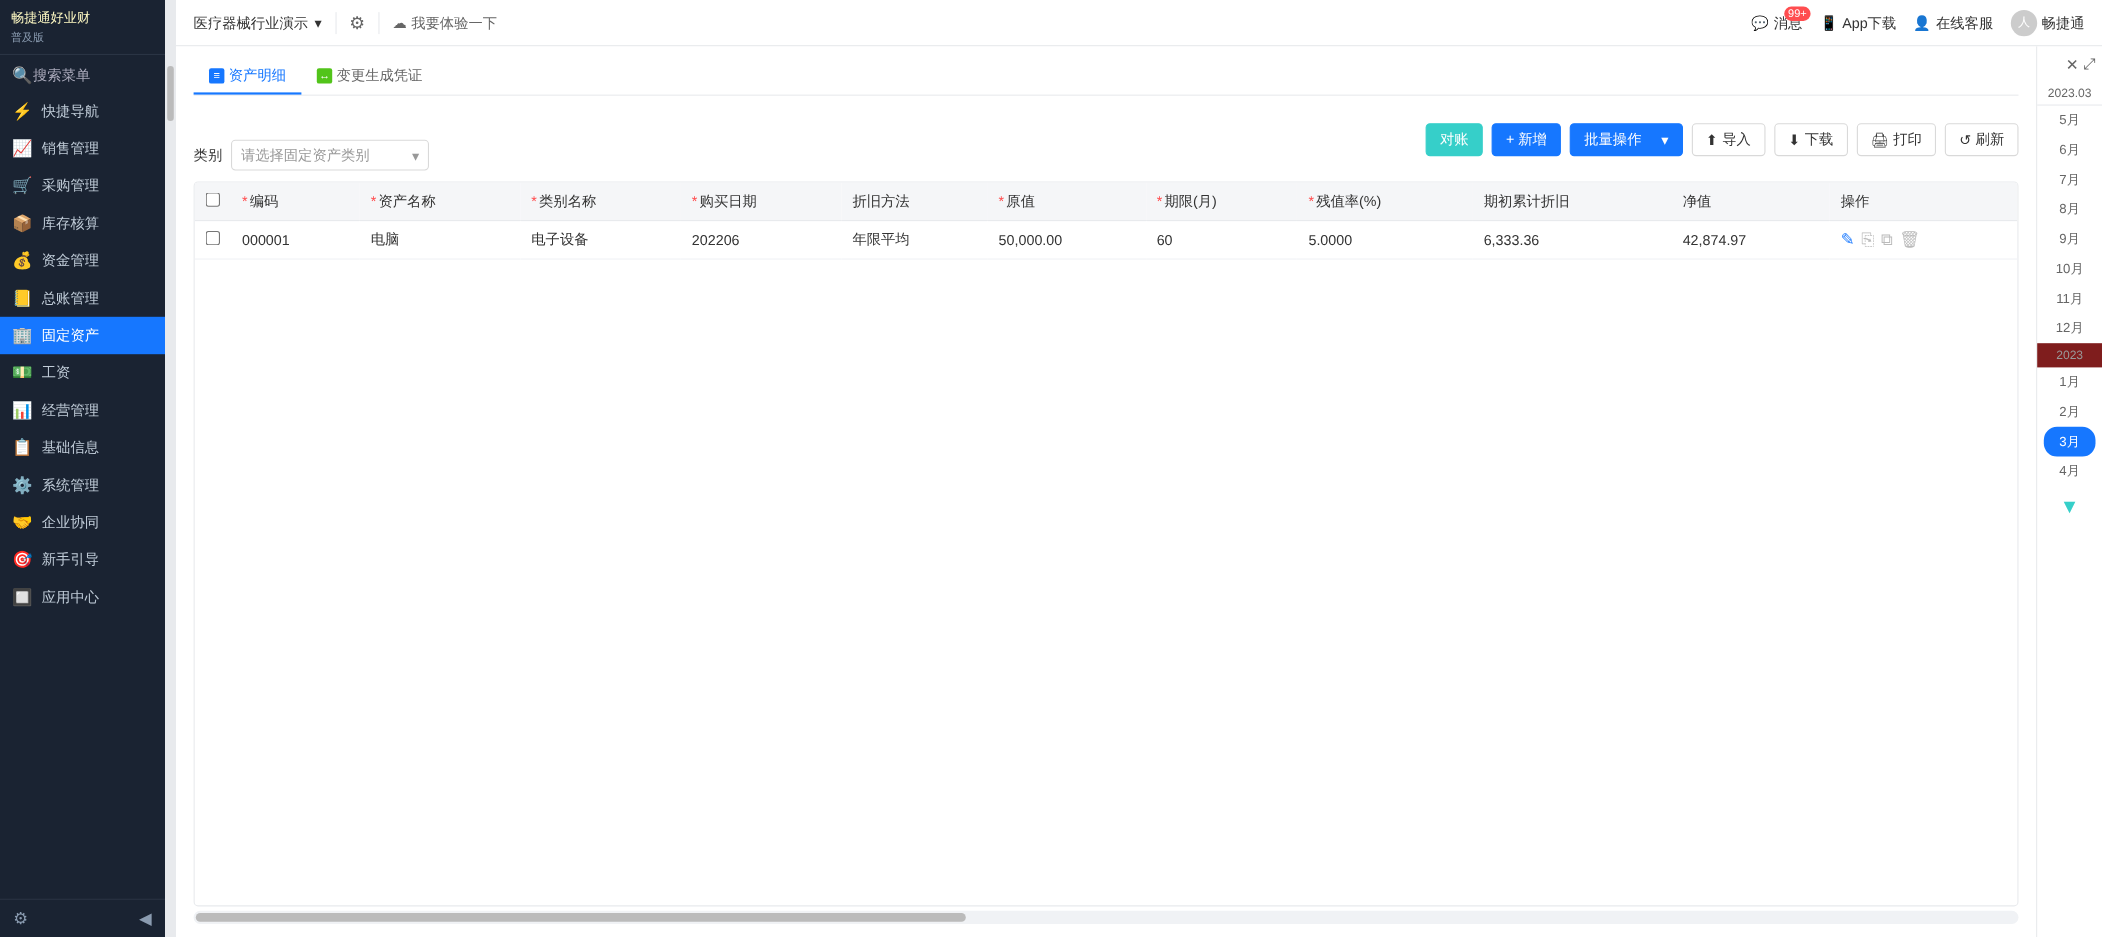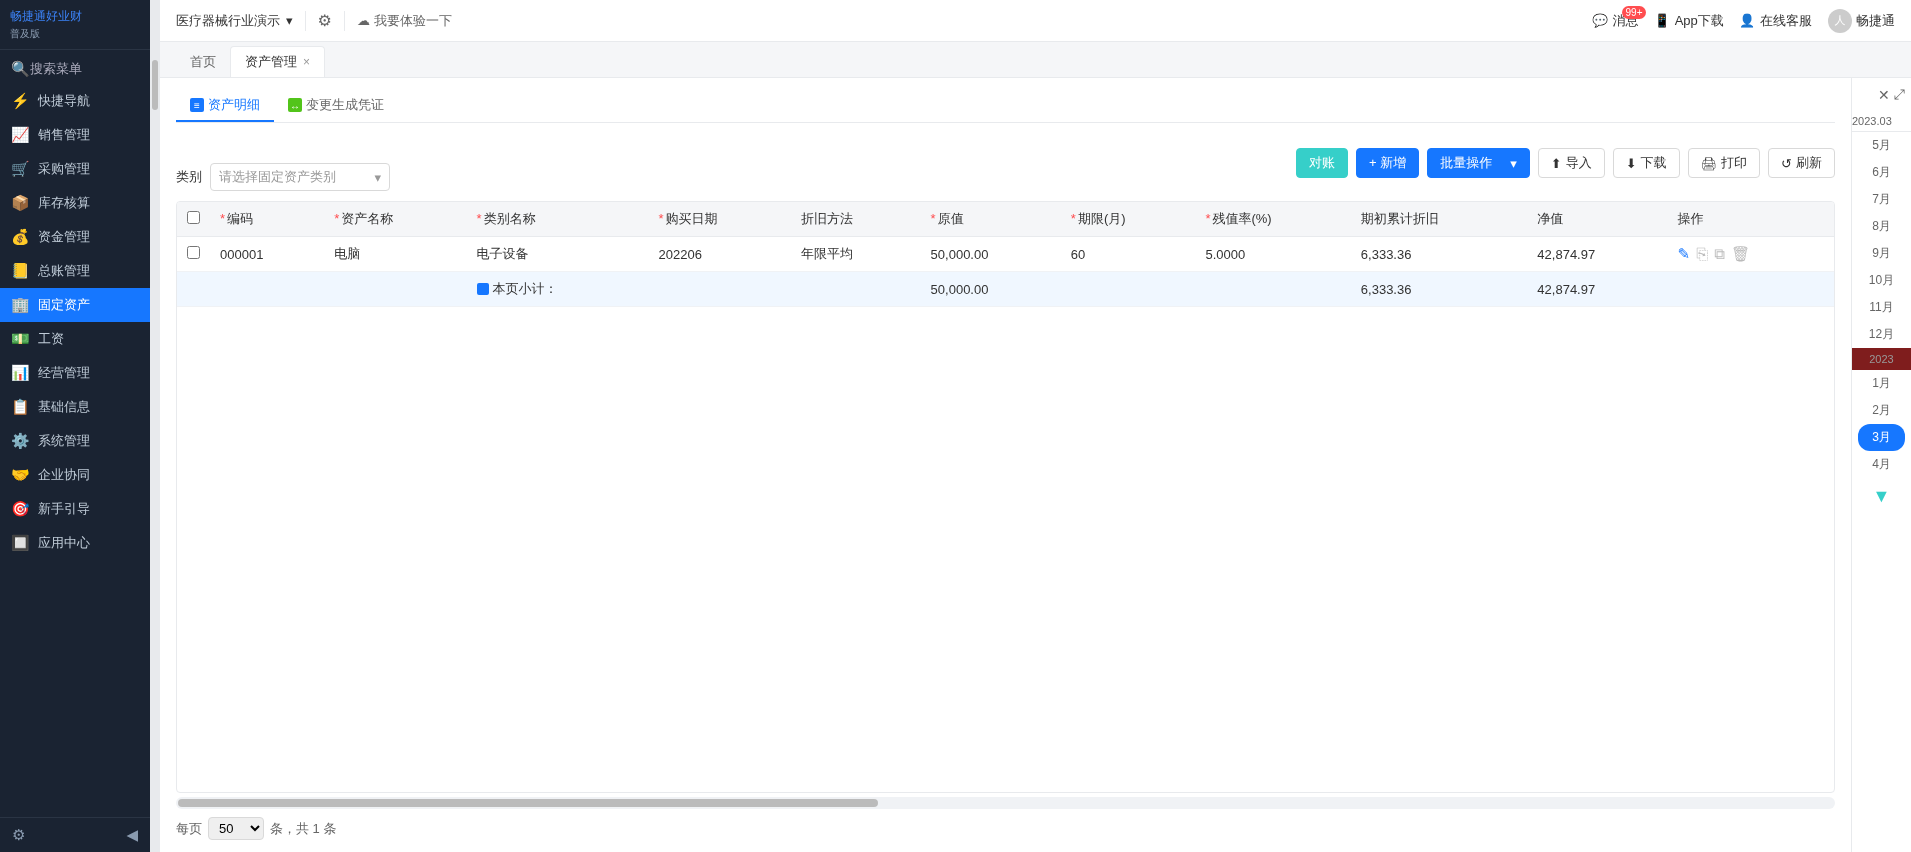--- a/index.html
+++ b/index.html
@@ -16,21 +16,21 @@
     }
     .sidebar-header {
       background: #1a2332;
       padding: 8px 10px;
       display: flex;
       align-items: center;
       border-bottom: 1px solid #2a3444;
       min-height: 50px;
     }
     .sidebar-logo-text {
-      color: #3b82f6;
+      color: #fef9c3;
       font-size: 12px;
       line-height: 1.4;
     }
     .sidebar-edition {
       color: #8a9bb0;
       font-size: 10px;
       margin-top: 2px;
     }
     .sidebar-nav {
       flex: 1;
@@ -369,21 +369,21 @@
       display: flex;
       align-items: center;
       justify-content: flex-end;
       padding: 0 6px;
       gap: 4px;
       margin-bottom: 8px;
     }
     .right-panel-year {
       font-size: 11px;
       color: #666;
-      text-align: left;
+      text-align: center;
       padding: 4px 0;
       border-bottom: 1px solid #e8eaed;
       width: 100%;
     }
     .month-item {
       width: 100%;
       padding: 5px 0;
       text-align: center;
       font-size: 12px;
       color: #666;
@@ -536,29 +536,20 @@
         <span>👤</span>
         <span>在线客服</span>
       </div>
       <div class="topbar-user">
         <div class="user-avatar">人</div>
         <span>畅捷通</span>
       </div>
     </div>
   </div>
 
-  <div class="tab-bar">
-    <div class="tab-home">
-      <span>首页</span>
-    </div>
-    <div class="tab-active">
-      <span>资产管理</span>
-      <span class="tab-close">×</span>
-    </div>
-  </div>
 
   <div class="content">
     <div class="content-main">
 
       <div class="sub-tabs">
         <div class="sub-tab active">
           <div class="sub-tab-icon">≡</div>
           <span>资产明细</span>
         </div>
         <div class="sub-tab">
@@ -644,56 +635,28 @@
               <td>42,874.97</td>
               <td>
                 <div class="action-btns">
                   <span class="action-icon">✎</span>
                   <span class="action-icon-gray">⎘</span>
                   <span class="action-icon-gray">⧉</span>
                   <span class="action-icon-gray">🗑</span>
                 </div>
               </td>
             </tr>
-            <tr class="subtotal-row">
-              <td></td>
-              <td></td>
-              <td></td>
-              <td>
-                <span style="display:inline-flex; align-items:center; gap:4px;">
-                  <span style="width:12px; height:12px; background:#1677ff; border-radius:2px; display:inline-block;"></span>
-                  <span>本页小计：</span>
-                </span>
-              </td>
-              <td></td>
-              <td></td>
-              <td>50,000.00</td>
-              <td></td>
-              <td></td>
-              <td>6,333.36</td>
-              <td>42,874.97</td>
-              <td></td>
-            </tr>
           </tbody>
         </table>
       </div>
 
       <div class="h-scroll-area">
         <div class="h-scroll-thumb"></div>
       </div>
 
-      <div class="table-footer">
-        <span>每页</span>
-        <select class="page-select">
-          <option>50</option>
-          <option>100</option>
-          <option>200</option>
-        </select>
-        <span>条，共 1 条</span>
-      </div>
     </div>
 
     <div class="right-panel">
       <div class="right-panel-header">
         <span class="panel-close-btn">✕</span>
         <span class="panel-expand-btn">⤢</span>
       </div>
       <div class="right-panel-year">2023.03</div>
 
       <div class="month-item">5月</div>

